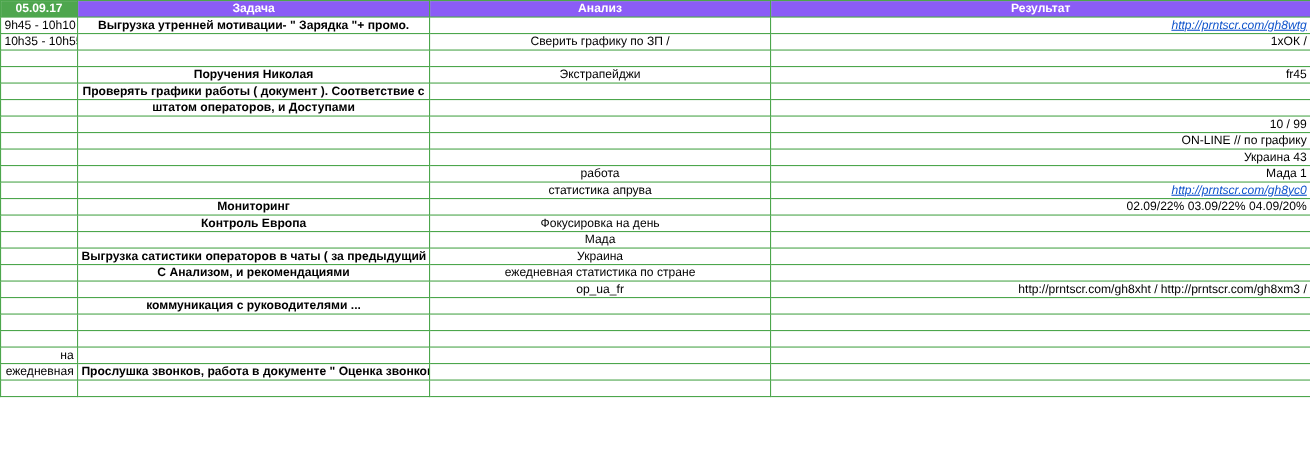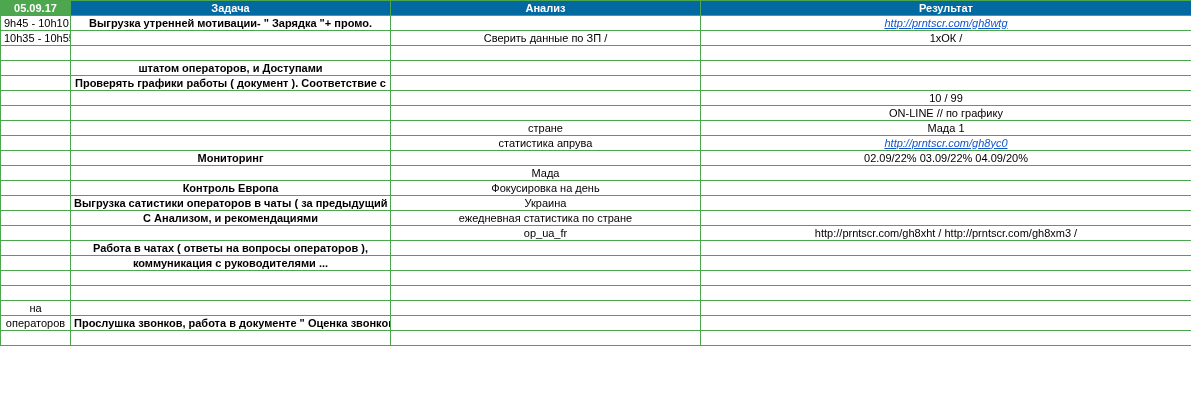--- a/index.html
+++ b/index.html
@@ -35,31 +35,31 @@
     line-height: 13px;
     height: 14px;
   }
   
   col.c0 { width: 70px; }
   col.c1 { width: 320px; }
   col.c2 { width: 310px; }
   col.c3 { width: 491px; }
 
   .hdr {
-    background: #0369a1;
+    background: #8b5cf6;
     color: #ffffff;
     font-weight: bold;
     text-align: center;
     height: 15px;
   }
   .hdr.date {
     background: #4ea64e;
   }
   .c-center { text-align: center; }
-  .c-left { text-align: center; }
+  .c-left { text-align: right; }
   .bold { font-weight: bold; }
   a.link {
     color: #1155cc;
     text-decoration: underline;
     cursor: pointer;
     font-style: italic;
   }
 </style>
 </head>
 <body>
@@ -84,123 +84,129 @@
       <tr>
         <td class="c-left">9h45 - 10h10</td>
         <td class="c-center bold">Выгрузка утренней мотивации- " Зарядка "+ промо.</td>
         <td class="c-center"></td>
         <td class="c-left"><a class="link">http://prntscr.com/gh8wtg</a></td>
       </tr>
 
       <tr>
         <td class="c-left">10h35 - 10h55</td>
         <td class="c-center bold"></td>
-        <td class="c-center">Сверить данные по ЗП /</td>
+        <td class="c-center">Сверить графику по ЗП /</td>
         <td class="c-left">1хОК /</td>
       </tr>
 
       <tr>
         <td class="c-left"></td>
         <td class="c-center bold"></td>
         <td class="c-center"></td>
         <td class="c-left"></td>
       </tr>
 
+      <tr>
+        <td class="c-left"></td>
+        <td class="c-center bold">Поручения Николая</td>
+        <td class="c-center">Экстрапейджи</td>
+        <td class="c-left">fr45</td>
+      </tr>
+
+      <tr>
+        <td class="c-left"></td>
+        <td class="c-center bold">Проверять графики  работы ( документ ). Соответствие с</td>
+        <td class="c-center"></td>
+        <td class="c-left"></td>
+      </tr>
 
       <tr>
         <td class="c-left"></td>
         <td class="c-center bold">штатом операторов, и Доступами</td>
         <td class="c-center"></td>
         <td class="c-left"></td>
       </tr>
 
       <tr>
         <td class="c-left"></td>
-        <td class="c-center bold">Проверять графики  работы ( документ ). Соответствие с</td>
-        <td class="c-center"></td>
-        <td class="c-left"></td>
-      </tr>
-
-      <tr>
-        <td class="c-left"></td>
         <td class="c-center bold"></td>
         <td class="c-center"></td>
         <td class="c-left">10 / 99</td>
       </tr>
 
       <tr>
         <td class="c-left"></td>
         <td class="c-center bold"></td>
         <td class="c-center"></td>
         <td class="c-left">ON-LINE // по графику</td>
       </tr>
 
-
-      <tr>
-        <td class="c-left"></td>
-        <td class="c-center bold"></td>
-        <td class="c-center">стране</td>
+      <tr>
+        <td class="c-left"></td>
+        <td class="c-center bold"></td>
+        <td class="c-center"></td>
+        <td class="c-left">Украина 43</td>
+      </tr>
+
+      <tr>
+        <td class="c-left"></td>
+        <td class="c-center bold"></td>
+        <td class="c-center">работа</td>
         <td class="c-left">Мада 1</td>
       </tr>
 
       <tr>
         <td class="c-left"></td>
         <td class="c-center bold"></td>
         <td class="c-center">статистика апрува</td>
         <td class="c-left"><a class="link">http://prntscr.com/gh8yc0</a></td>
       </tr>
 
       <tr>
         <td class="c-left"></td>
         <td class="c-center bold">Мониторинг</td>
         <td class="c-center"></td>
         <td class="c-left">02.09/22%          03.09/22%          04.09/20%</td>
       </tr>
 
       <tr>
         <td class="c-left"></td>
-        <td class="c-center bold"></td>
-        <td class="c-center">Мада</td>
-        <td class="c-left"></td>
-      </tr>
-
-      <tr>
-        <td class="c-left"></td>
         <td class="c-center bold">Контроль Европа</td>
         <td class="c-center">Фокусировка на день</td>
         <td class="c-left"></td>
       </tr>
 
       <tr>
         <td class="c-left"></td>
+        <td class="c-center bold"></td>
+        <td class="c-center">Мада</td>
+        <td class="c-left"></td>
+      </tr>
+
+      <tr>
+        <td class="c-left"></td>
         <td class="c-center bold">Выгрузка сатистики операторов в чаты ( за предыдущий день ).</td>
         <td class="c-center">Украина</td>
         <td class="c-left"></td>
       </tr>
 
       <tr>
         <td class="c-left"></td>
         <td class="c-center bold">С Анализом, и рекомендациями</td>
         <td class="c-center">ежедневная статистика по стране</td>
         <td class="c-left"></td>
       </tr>
 
       <tr>
         <td class="c-left"></td>
         <td class="c-center bold"></td>
         <td class="c-center">op_ua_fr</td>
         <td class="c-left">http://prntscr.com/gh8xht / http://prntscr.com/gh8xm3 /</td>
       </tr>
 
-      <tr>
-        <td class="c-left"></td>
-        <td class="c-center bold">Работа в чатах ( ответы на вопросы операторов ),</td>
-        <td class="c-center"></td>
-        <td class="c-left"></td>
-      </tr>
 
       <tr>
         <td class="c-left"></td>
         <td class="c-center bold">коммуникация с руководителями ...</td>
         <td class="c-center"></td>
         <td class="c-left"></td>
       </tr>
 
       <tr>
         <td class="c-left"></td>
@@ -217,21 +223,21 @@
       </tr>
 
       <tr>
         <td class="c-left">на</td>
         <td class="c-center bold"></td>
         <td class="c-center"></td>
         <td class="c-left"></td>
       </tr>
 
       <tr>
-        <td class="c-left">операторов</td>
+        <td class="c-left">ежедневная</td>
         <td class="c-center bold">Прослушка звонков, работа в документе " Оценка звонков "</td>
         <td class="c-center"></td>
         <td class="c-left"></td>
       </tr>
 
 
       <tr>
         <td class="c-left"></td>
         <td class="c-center bold"></td>
         <td class="c-center"></td>

